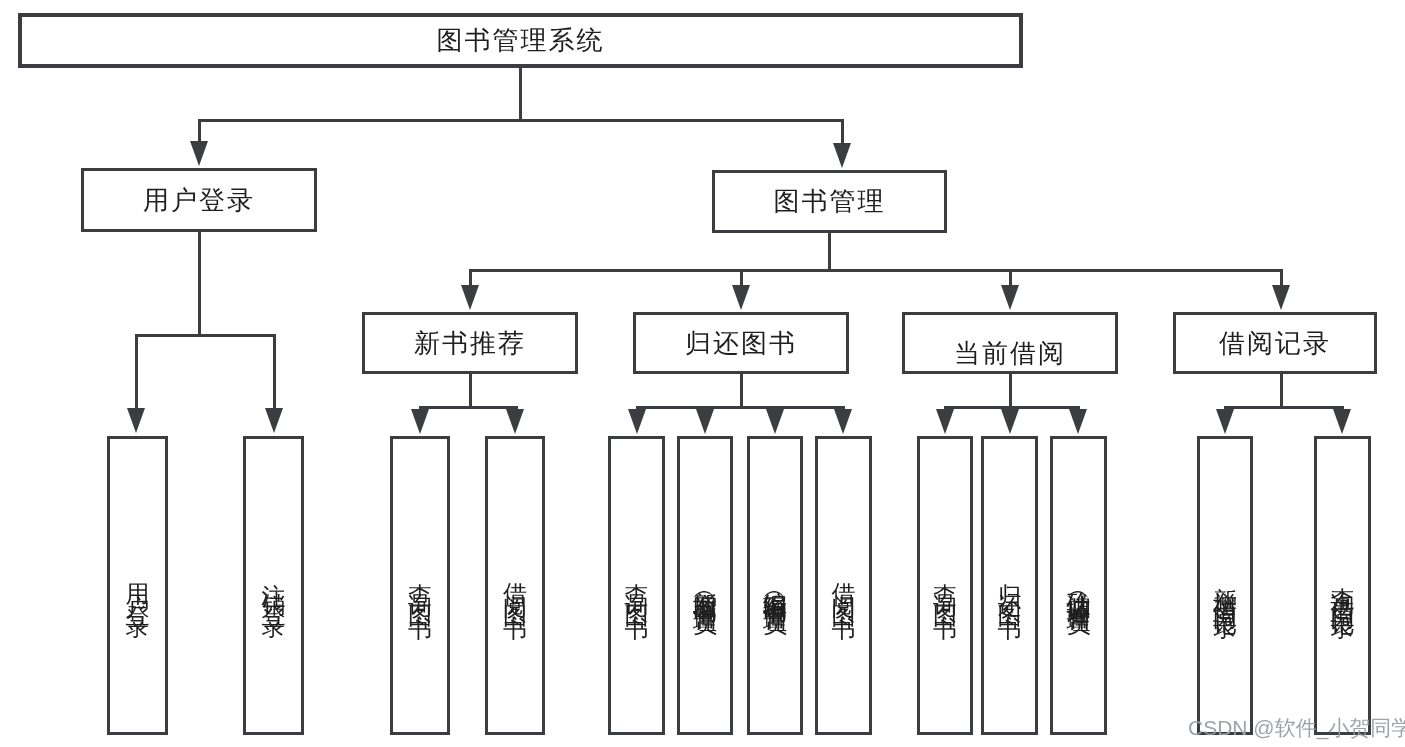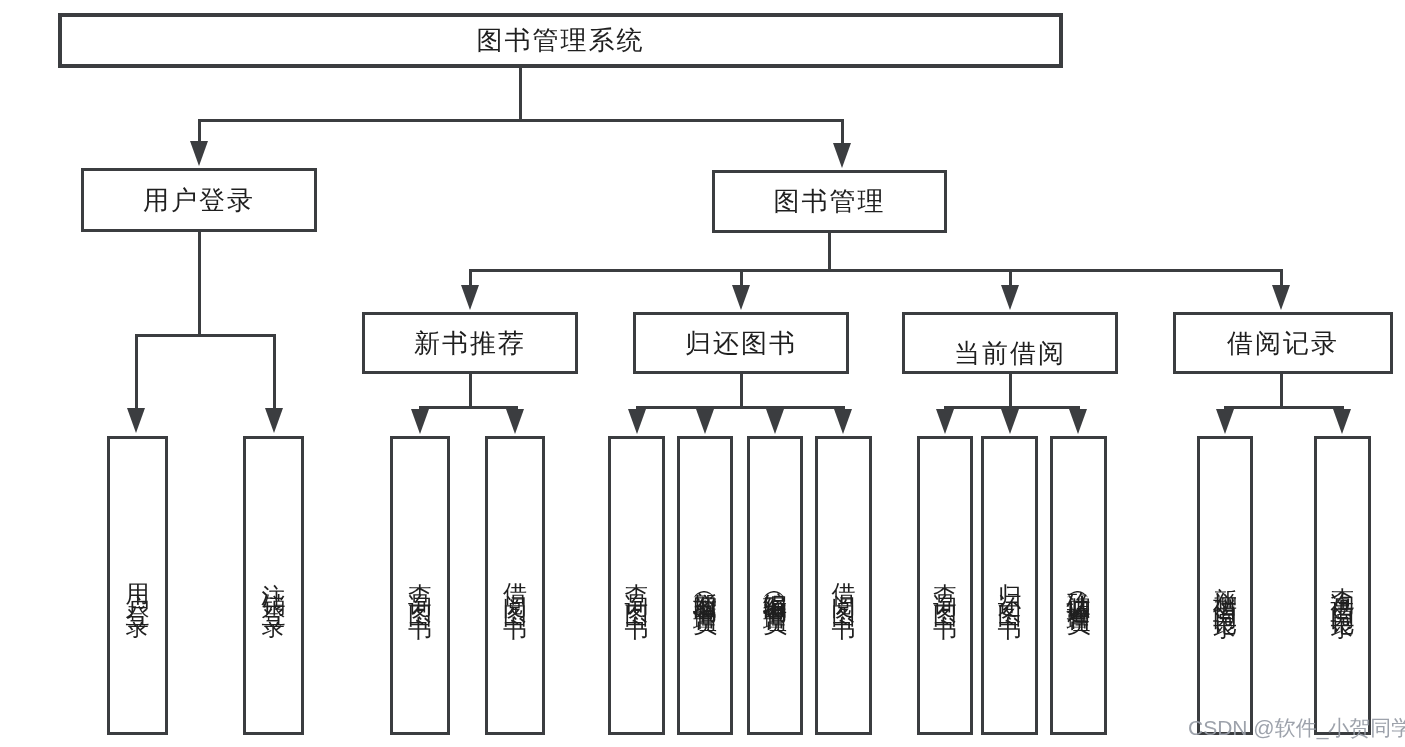--- a/index.html
+++ b/index.html
@@ -75,41 +75,41 @@
   <div class="hl" style="left:944px;top:406px;width:136px;"></div>
   <div class="ah" style="left:936px;top:409px;"></div>
   <div class="ah" style="left:1001px;top:409px;"></div>
   <div class="ah" style="left:1069px;top:409px;"></div>
 
   <div class="vl" style="left:1280px;top:374px;height:34px;"></div>
   <div class="hl" style="left:1224px;top:406px;width:120px;"></div>
   <div class="ah" style="left:1216px;top:409px;"></div>
   <div class="ah" style="left:1333px;top:409px;"></div>
 
-  <div class="box rootbox" style="left:18px;top:13px;width:1005px;height:55px;margin-left:40px;">
+  <div class="box rootbox" style="left:18px;top:13px;width:1005px;height:55px;">
     <span>图书管理系统</span>
   </div>
 
   <div class="box" style="left:81px;top:168px;width:236px;height:64px;">
     <span>用户登录</span>
   </div>
   <div class="box" style="left:362px;top:312px;width:216px;height:62px;">
     <span>新书推荐</span>
   </div>
 
   <div class="box" style="left:712px;top:170px;width:235px;height:63px;">
     <span>图书管理</span>
   </div>
   <div class="box" style="left:633px;top:312px;width:216px;height:62px;">
     <span>归还图书</span>
   </div>
   <div class="box" style="left:902px;top:312px;width:216px;height:62px;align-items:flex-end;">
     <span>当前借阅</span>
   </div>
-  <div class="box" style="left:1173px;top:312px;width:220px;height:62px;">
+  <div class="box" style="left:1173px;top:312px;width:204px;height:62px;">
     <span>借阅记录</span>
   </div>
 
   <div class="box leaf" style="left:107px;top:436px;width:61px;height:299px;">
     <span class="vtext ls-lg">用户登录</span>
   </div>
   <div class="box leaf" style="left:243px;top:436px;width:61px;height:299px;">
     <span class="vtext ls-lg">注销登录</span>
   </div>
 

